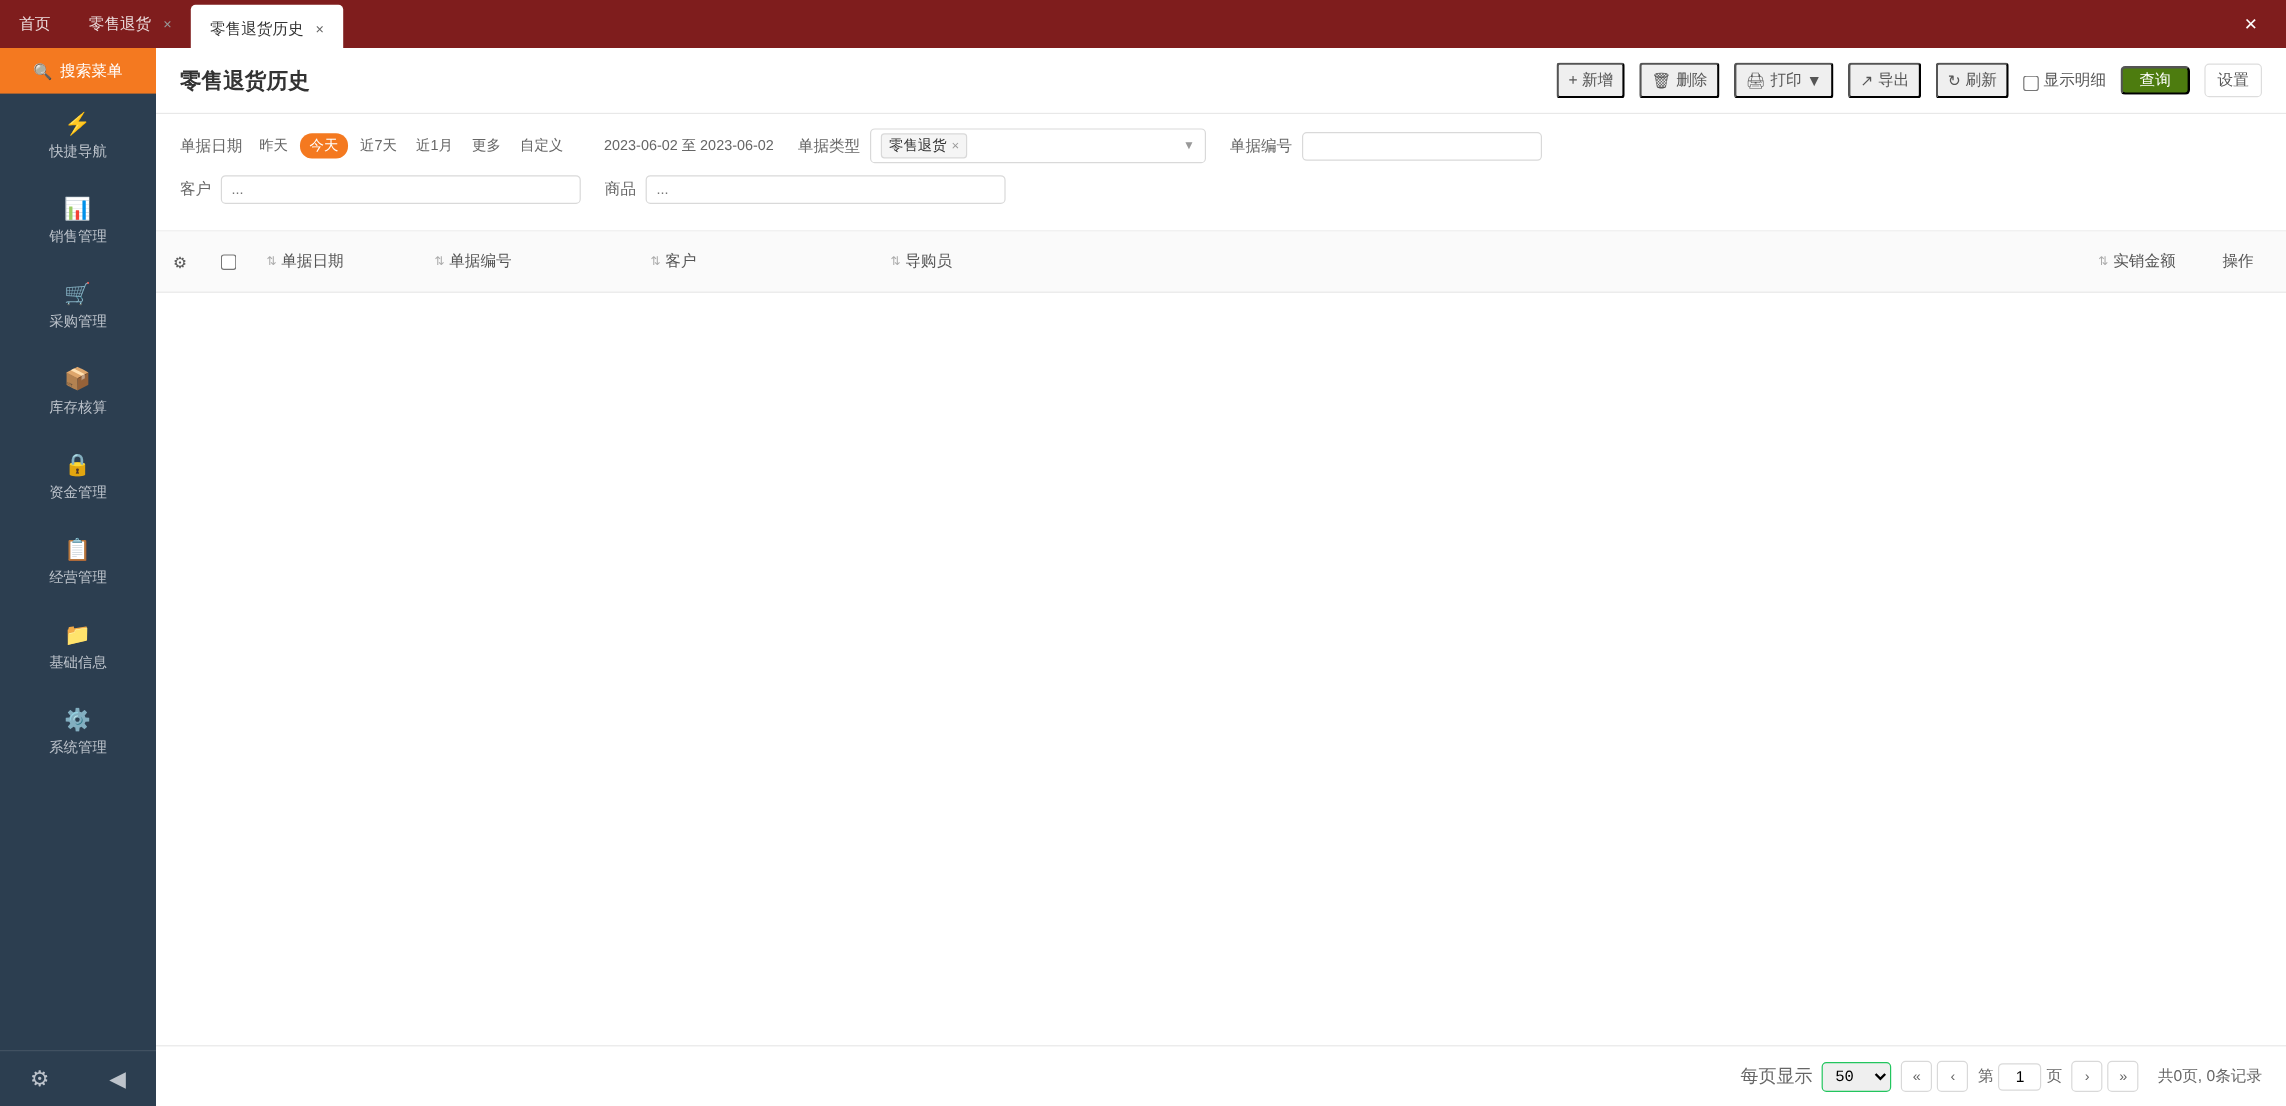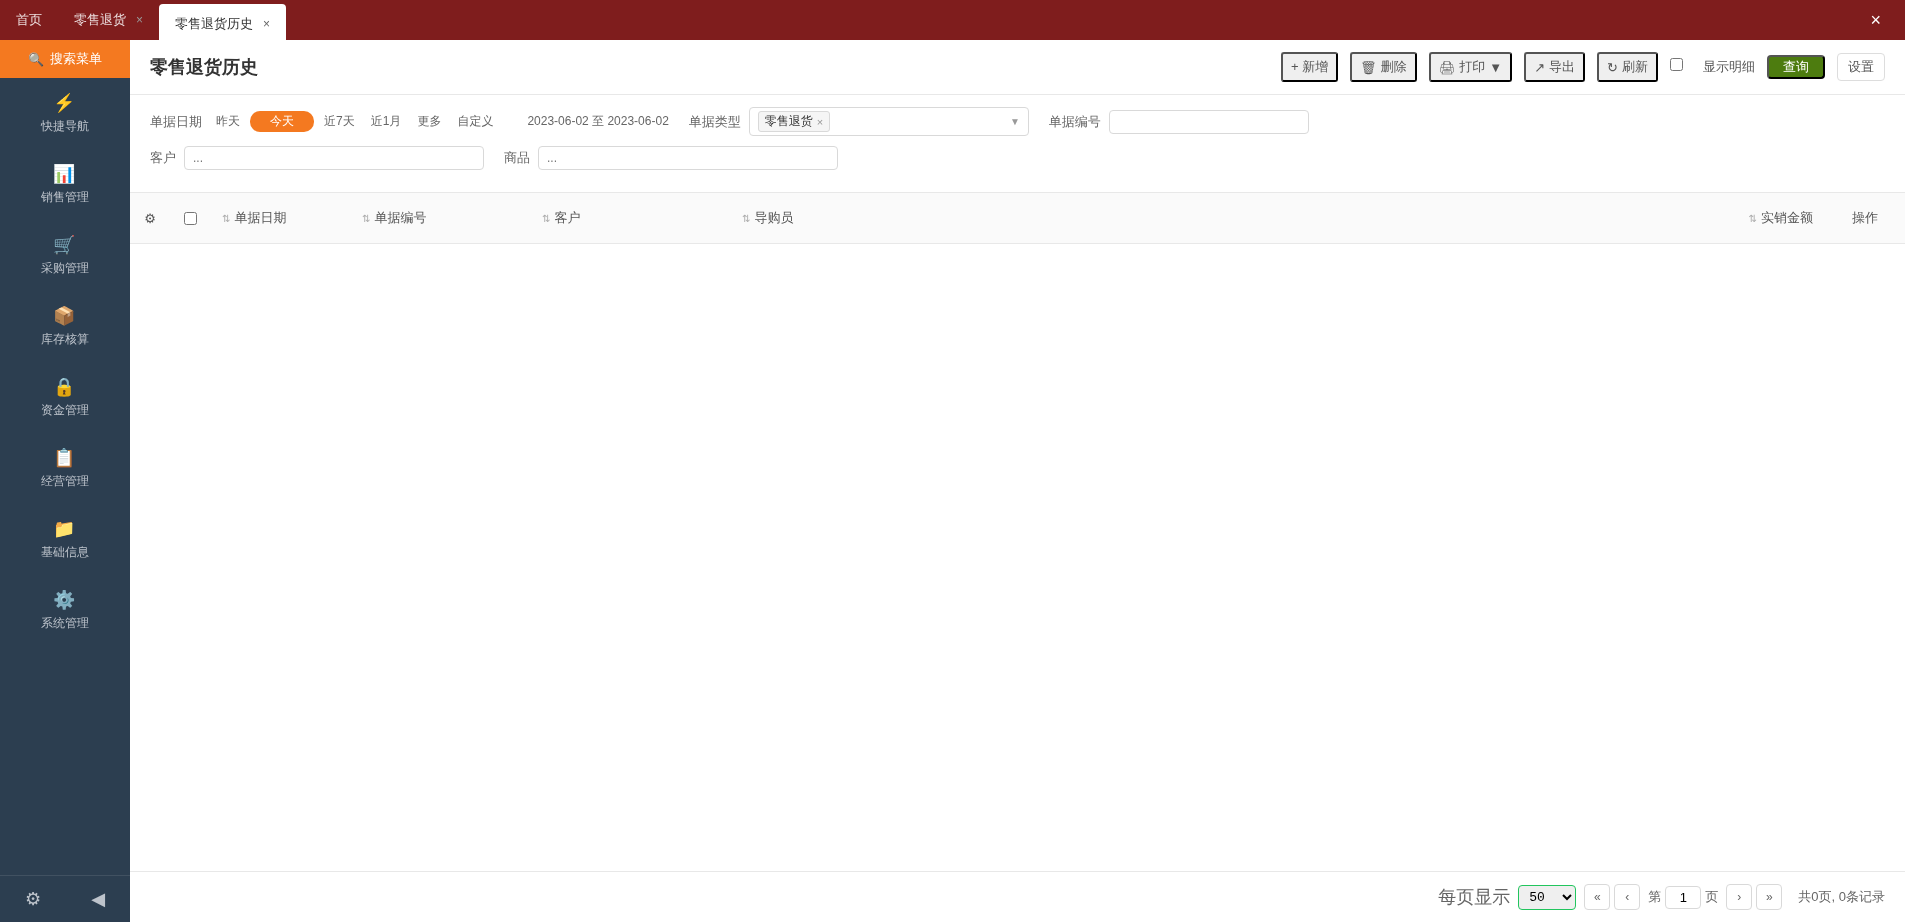--- a/index.html
+++ b/index.html
@@ -29,31 +29,31 @@
     
     .content { flex: 1; display: flex; flex-direction: column; overflow: hidden; background: #f5f5f5; }
 
     
     .page-header { background: #fff; padding: 12px 20px; display: flex; align-items: center; justify-content: space-between; border-bottom: 1px solid #e8e8e8; flex-shrink: 0; }
     .page-title { font-size: 18px; font-weight: bold; color: #333; }
     .header-actions { display: flex; align-items: center; gap: 12px; }
     .action-btn { display: flex; align-items: center; gap: 4px; cursor: pointer; color: #555; font-size: 13px; padding: 4px 8px; border-radius: 3px; }
     .action-btn.primary { background: #4d7c0f; color: #fff; border-radius: 4px; padding: 1px 14px; }
     .action-btn.secondary { background: #fff; color: #555; border: 1px solid #ddd; border-radius: 4px; padding: 4px 10px; }
-    .checkbox-label { display: flex; align-items: flex-start; gap: 20px; cursor: pointer; color: #555; font-size: 13px; }
+    .checkbox-label { display: flex; align-items: flex-end; gap: 4px; cursor: pointer; color: #555; font-size: 13px; }
     .checkbox-label input { cursor: pointer; }
 
     
     .filter-area { background: #fff; padding: 12px 20px; border-bottom: 1px solid #e8e8e8; flex-shrink: 0; }
     .filter-row { display: flex; align-items: center; gap: 20px; margin-bottom: 10px; flex-wrap: wrap; }
     .filter-item { display: flex; align-items: center; gap: 8px; }
     .filter-label { color: #666; font-size: 13px; white-space: nowrap; }
     .date-filters { display: flex; align-items: center; gap: 4px; }
     .date-btn { padding: 2px 6px; border-radius: 3px; cursor: pointer; color: #666; font-size: 12px; text-align: right; }
-    .date-btn.active { background: #f47920; color: #fff; border-radius: 10px; padding: 2px 20px; }
+    .date-btn.active { background: #f47920; color: #fff; border-radius: 10px; padding: 2px 8px; }
     .date-range { color: #666; font-size: 12px; margin-left: 20px; }
     .filter-input { border: 1px solid #d9d9d9; border-radius: 4px; padding: 4px 8px; min-width: 120px; font-size: 12px; color: #999; }
     .tag { background: #f5f5f5; border: 1px solid #d9d9d9; border-radius: 3px; padding: 1px 6px; font-size: 12px; color: #333; display: flex; align-items: center; gap: 4px; }
     .tag-close { cursor: pointer; color: #999; font-size: 11px; }
     .select-container { display: flex; align-items: center; border: 1px solid #d9d9d9; border-radius: 4px; padding: 3px 8px; min-width: 280px; }
     .select-container .dropdown-arrow { color: #999; font-size: 10px; margin-left: auto; }
     .collapse-btn { display: flex; align-items: center; gap: 4px; cursor: pointer; color: #666; font-size: 12px; padding: 4px 12px; border: 1px solid #e0e0e0; border-radius: 4px; background: #fafafa; }
     .filter-row-2 { justify-content: flex-start; }
 
     
@@ -72,21 +72,21 @@
     .th.operate { width: 80px; justify-content: center; }
     .sort-icon { font-size: 10px; color: #aaa; }
 
     
     .empty-state { display: flex; flex-direction: column; align-items: center; justify-content: center; padding: 80px 0; }
     .empty-icon { width: 100px; height: 100px; position: relative; margin-bottom: 16px; }
     .empty-text { color: #999; font-size: 14px; }
 
     
     .pagination { display: flex; align-items: center; justify-content: flex-end; padding: 12px 20px; background: #fff; border-top: 1px solid #e8e8e8; gap: 8px; flex-shrink: 0; }
-    .page-size-label { color: #666; font-size: 18px; }
+    .page-size-label { color: #666; font-size: 15px; }
     .page-size-select { border: 1px solid #22c55e; border-radius: 4px; padding: 3px 6px; font-size: 13px; font-family: Liberation Mono, monospace; }
     .page-nav { display: flex; align-items: center; gap: 4px; }
     .page-nav-btn { width: 26px; height: 26px; display: flex; align-items: center; justify-content: center; border: 1px solid #d9d9d9; border-radius: 4px; cursor: pointer; color: #666; font-size: 12px; background: #fff; }
     .page-info { color: #666; font-size: 13px; display: flex; align-items: center; gap: 4px; }
     .page-input { width: 36px; border: 1px solid #d9d9d9; border-radius: 4px; padding: 3px 6px; text-align: center; font-size: 13px; }
     .total-info { color: #666; font-size: 13px; margin-left: 8px; }
 
     
     .empty-svg { width: 100px; height: 100px; }
   </style>

